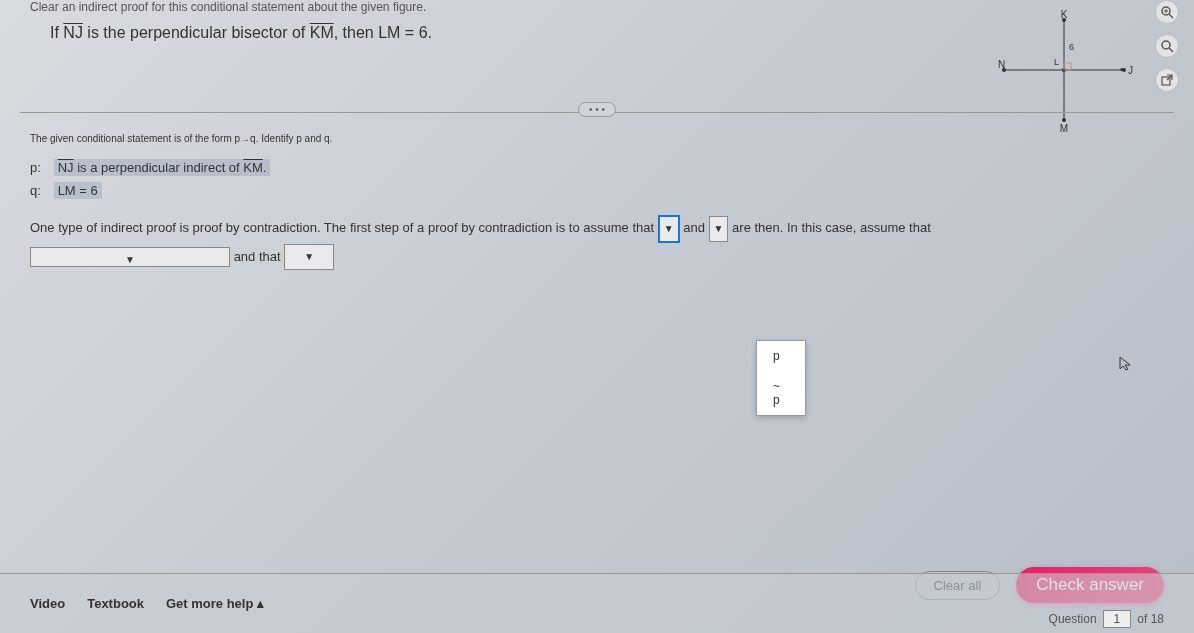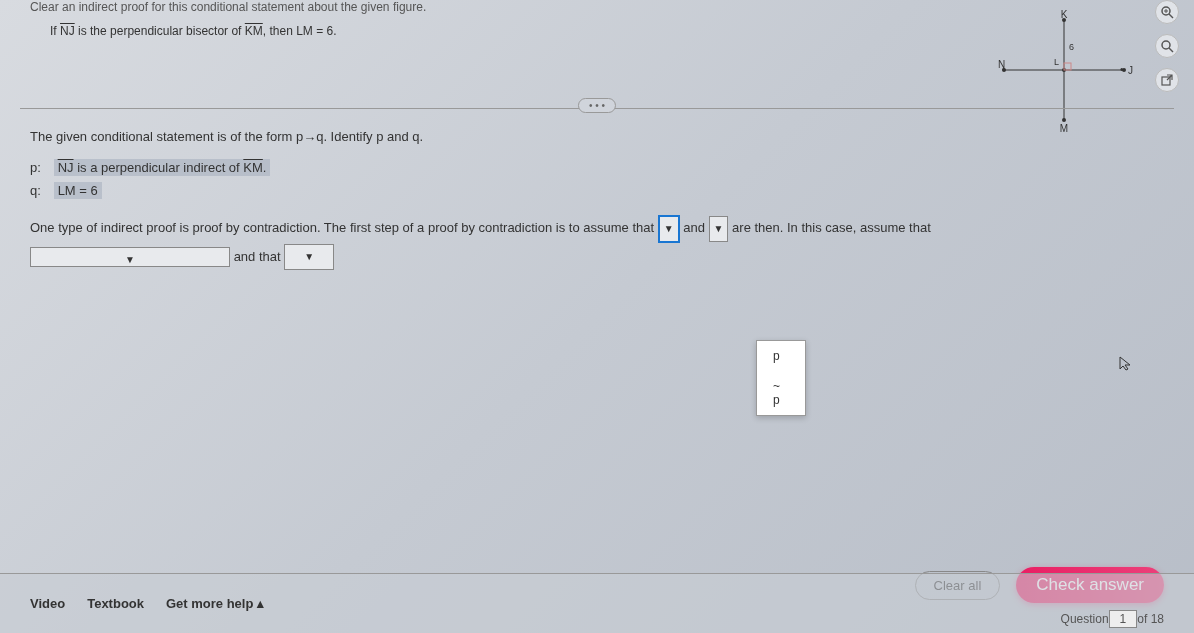--- a/index.html
+++ b/index.html
@@ -16,21 +16,21 @@
     .top-section {
       padding: 0 30px 20px 30px;
     }
     .question-intro {
       color: #555;
       font-size: 12px;
       margin-bottom: 10px;
     }
     .question-statement {
       color: #333;
-      font-size: 12px;
+      font-size: 16px;
       padding-left: 20px;
       margin-bottom: 20px;
     }
     .overline {
       text-decoration: overline;
     }
     .divider-wrap {
       position: relative;
       margin: 30px 0 20px 0;
     }
@@ -50,21 +50,21 @@
       padding: 1px 10px;
       font-size: 10px;
       color: #666;
       cursor: pointer;
     }
     .answer-section {
       padding: 0 30px;
     }
     .instr {
       margin-bottom: 16px;
-      font-size: 13px;
+      font-size: 10px;
     }
     .pq-row {
       margin-bottom: 8px;
       font-size: 13px;
     }
     .pq-label {
       display: inline-block;
       width: 20px;
     }
     .highlight {
@@ -184,20 +184,21 @@
       box-shadow: 0 2px 6px rgba(233,30,99,0.4);
     }
     .question-nav {
       position: absolute;
       right: 30px;
       bottom: 5px;
       font-size: 12px;
       color: #555;
       display: flex;
       align-items: center;
+      gap: 6px;
     }
     .q-num {
       border: 1px solid #888;
       padding: 1px 10px;
       background: #eee;
     }
     .cursor-arrow {
       position: absolute;
       right: 60px;
       top: 355px;

